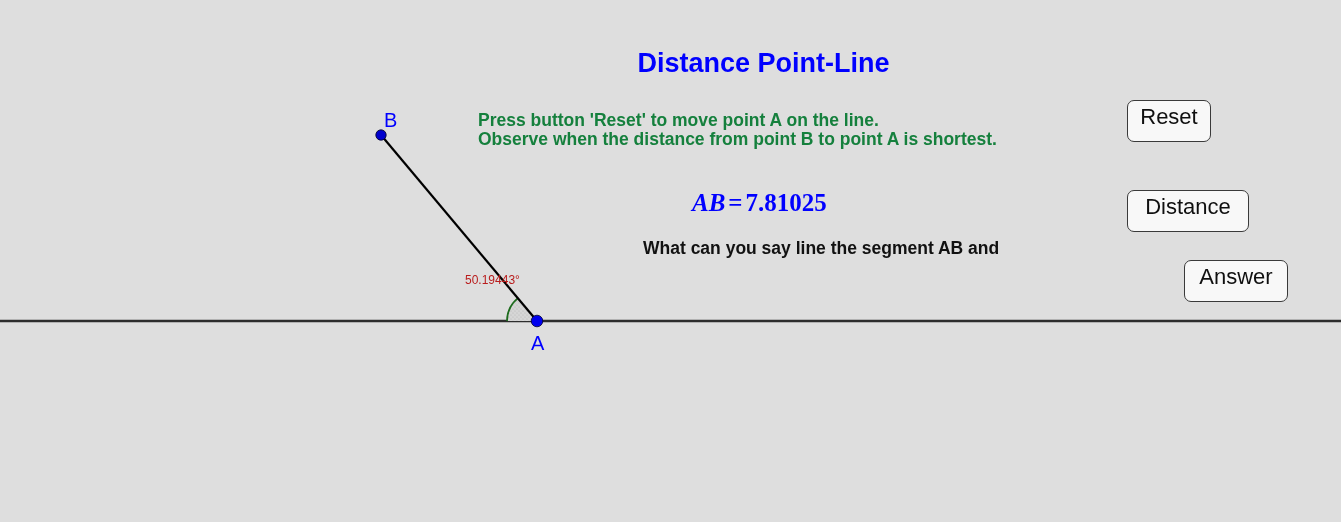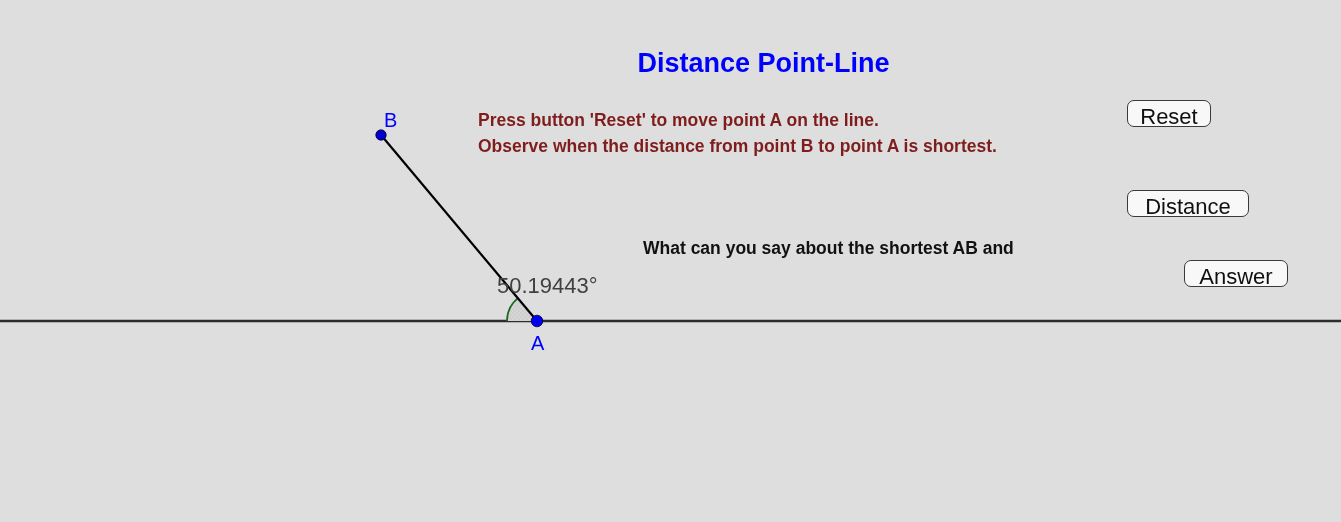--- a/index.html
+++ b/index.html
@@ -39,25 +39,25 @@
     font-weight: bold;
     color: #0000ff;
     letter-spacing: 0px;
     white-space: nowrap;
   }
   
   .instr {
     position: absolute;
     font-size: 17.5px;
     font-weight: bold;
-    color: #7f1d1d;
+    color: #15803d;
     white-space: nowrap;
   }
   #instr1 { left: 478px; top: 110px; }
-  #instr2 { left: 478px; top: 136px; }
+  #instr2 { left: 478px; top: 129px; }
 
   
   #formula {
     position: absolute;
     left: 692px;
     top: 189px;
     font-family: "Liberation Serif", serif;
     font-size: 25px;
     color: #0000ff;
     white-space: nowrap;
@@ -88,21 +88,21 @@
   
   .ggb-button {
     position: absolute;
     background: #f8f8f8;
     border: 1.6px solid #3a3a3a;
     border-radius: 7px;
     font-family: "Liberation Sans", sans-serif;
     font-size: 22px;
     color: #101010;
     padding: 0 11px;
-    height: 27px;
+    height: 42px;
     line-height: 31px;
     box-sizing: border-box;
     cursor: pointer;
     white-space: nowrap;
     text-align: center;
   }
   #btn-reset    { left: 1127px; top: 100px; width: 84px; }
   #btn-continue { left: 1127px; top: 190px; width: 122px; }
   #btn-answer   { left: 1184px; top: 260px; width: 104px; }
 
@@ -114,25 +114,24 @@
     font-family: "Liberation Sans", sans-serif;
     white-space: nowrap;
   }
   #label-B { left: 384px; top: 109px; }
   #label-A { left: 531px; top: 332px; }
 
   #label-angle {
     position: absolute;
     left: 465px;
     top: 273px;
-    color: #404040;
-    font-size: 22px;
+    color: #b91c1c;
+    font-size: 12px;
     font-family: "Liberation Sans", sans-serif;
     white-space: nowrap;
-    margin-left: 32px;
   }
 </style>
 </head>
 <body>
 
 <div id="applet">
 
   <svg id="geometry" width="1341" height="522" viewBox="0 0 1341 522">
     <defs>
       <pattern id="stipple" width="4" height="4" patternUnits="userSpaceOnUse">
@@ -153,22 +152,23 @@
     <circle cx="381" cy="135" r="5.2" fill="#0000cc" stroke="#000022" stroke-width="0.8"></circle>
 
     <circle cx="537" cy="321" r="5.8" fill="#0000ee" stroke="#000033" stroke-width="0.8"></circle>
   </svg>
 
   <div id="title">Distance Point-Line</div>
 
   <div class="instr" id="instr1">Press button 'Reset' to move point A on the line.</div>
   <div class="instr" id="instr2">Observe when the distance from point B to point A is shortest.</div>
 
+  <div id="formula"><span class="var">AB</span><span class="eq">=</span><span class="num">7.81025</span></div>
 
-  <div class="question" id="q1">What can you say about the shortest AB and</div>
+  <div class="question" id="q1">What can you say line the segment AB and</div>
 
   <div class="ggb-button" id="btn-reset">Reset</div>
   <div class="ggb-button" id="btn-continue">Distance</div>
   <div class="ggb-button" id="btn-answer">Answer</div>
 
   <div class="pt-label" id="label-B">B</div>
   <div class="pt-label" id="label-A">A</div>
   <div id="label-angle">50.19443°</div>
 
 </div>

